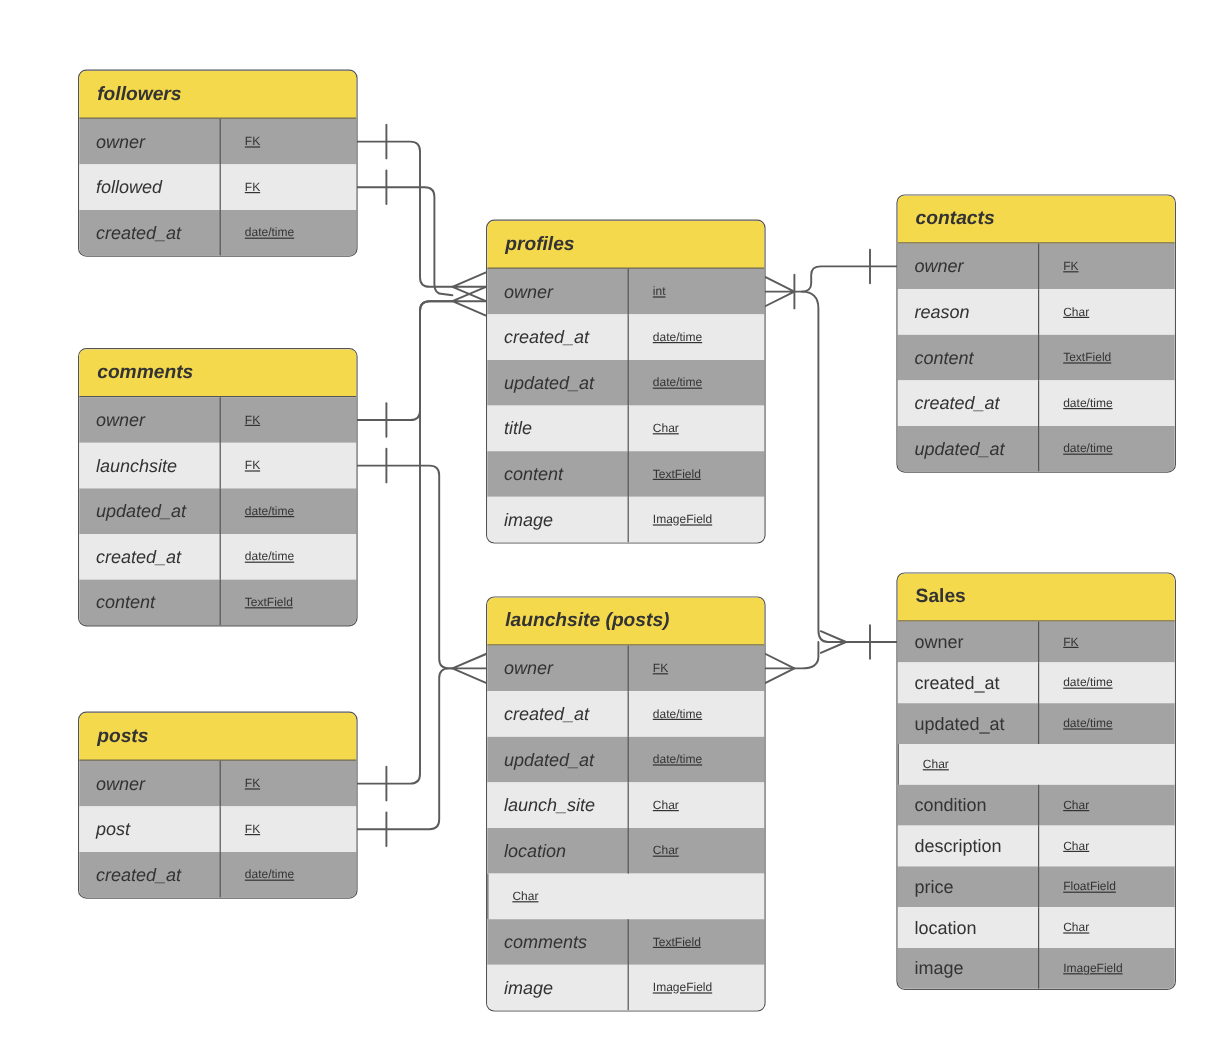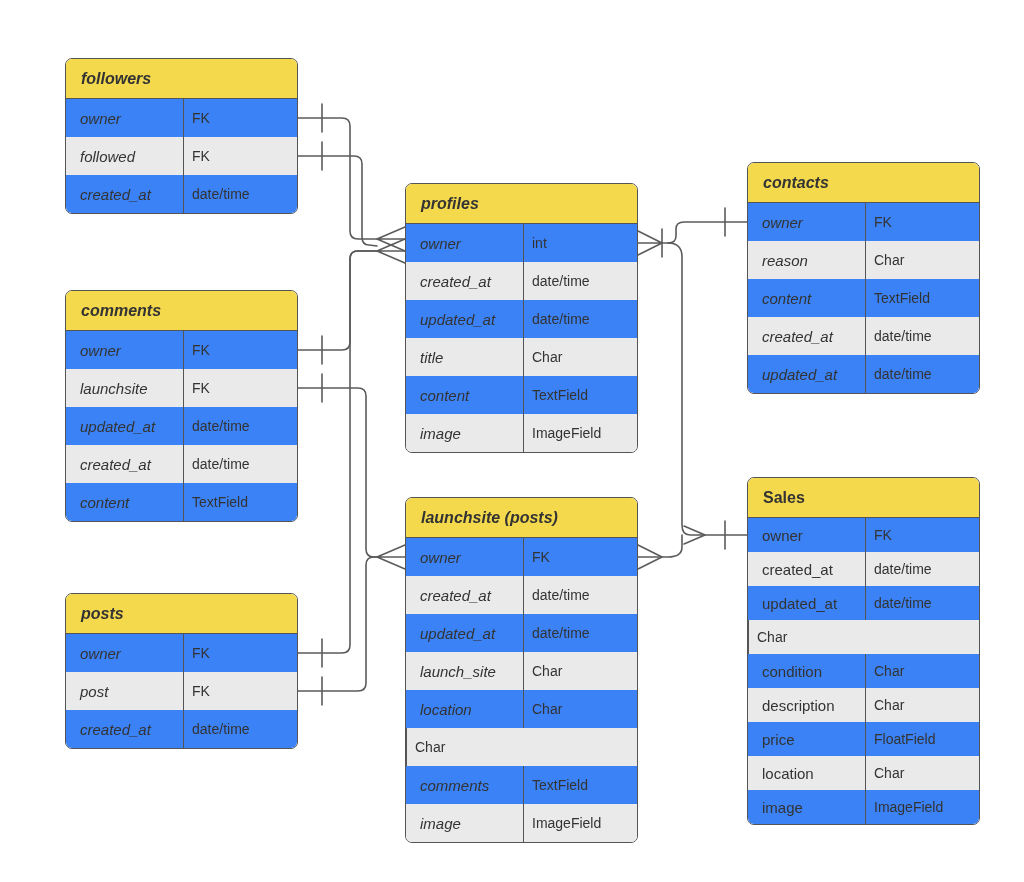--- a/index.html
+++ b/index.html
@@ -11,29 +11,29 @@
   svg.wires{position:absolute;left:0;top:0;z-index:1;pointer-events:none;}
   .tbl{
     position:absolute;width:233px;box-sizing:border-box;background:#ffffff;
     border:1.5px solid #545454;border-radius:7px;overflow:hidden;z-index:2;
   }
   .thead{
     height:39px;background:#F4D94D;border-bottom:1.5px solid #545454;
     display:flex;align-items:center;padding:0 0 0 15px;
     font-weight:bold;font-style:italic;font-size:16px;color:#333333;
   }
-  .trow{display:flex;height:38px;background:#3b82f6;}
+  .trow{display:flex;height:38px;background:#a3a3a3;}
   .tbody .trow:nth-child(even){background:#EAEAEA;}
   .fname{
     width:117px;box-sizing:border-box;padding-left:14px;display:flex;align-items:center;
     font-style:italic;font-size:15px;white-space:nowrap;overflow:hidden;
   }
   .ftype{
-    flex:1;box-sizing:border-box;border-left:1.3px solid #545454;padding-left:8px;
-    display:flex;align-items:center;font-style:normal;font-size:14px;white-space:nowrap;
+    flex:1;box-sizing:border-box;border-left:1.3px solid #545454;padding-left:20px;
+    display:flex;align-items:center;font-style:normal;font-size:10px;white-space:nowrap;text-decoration:underline;
   }
   .tbl.plain .thead{font-style:normal;}
   .tbl.plain .fname{font-style:normal;}
   .tbl.plain .trow{height:34px;}
 </style>
 </head>
 <body>
 
 <div id="canvas">
 

